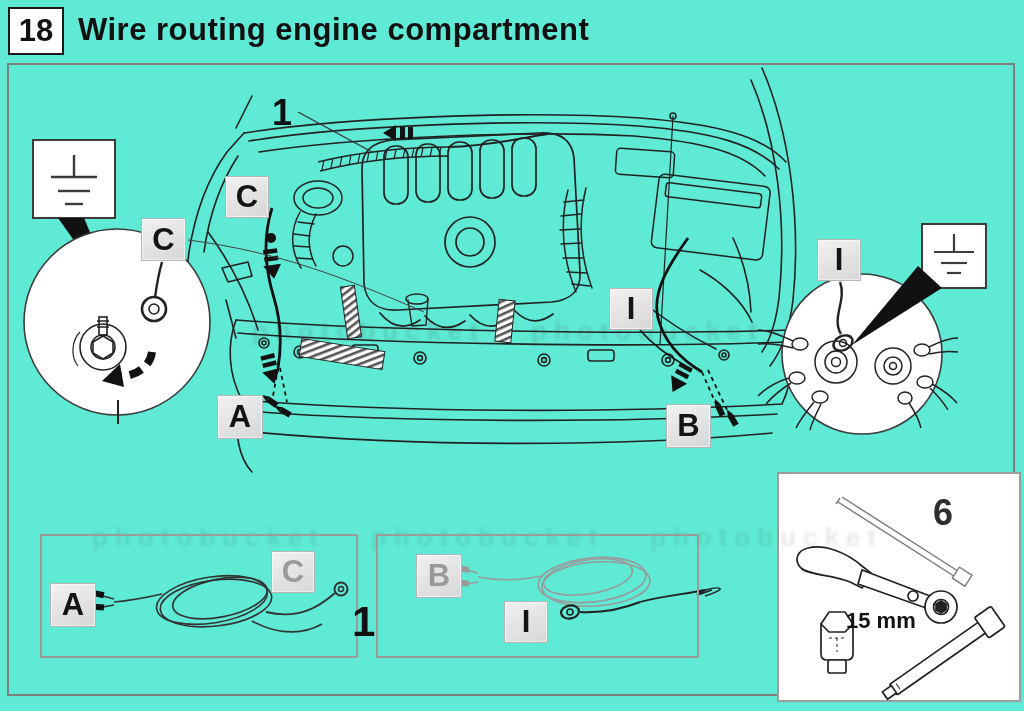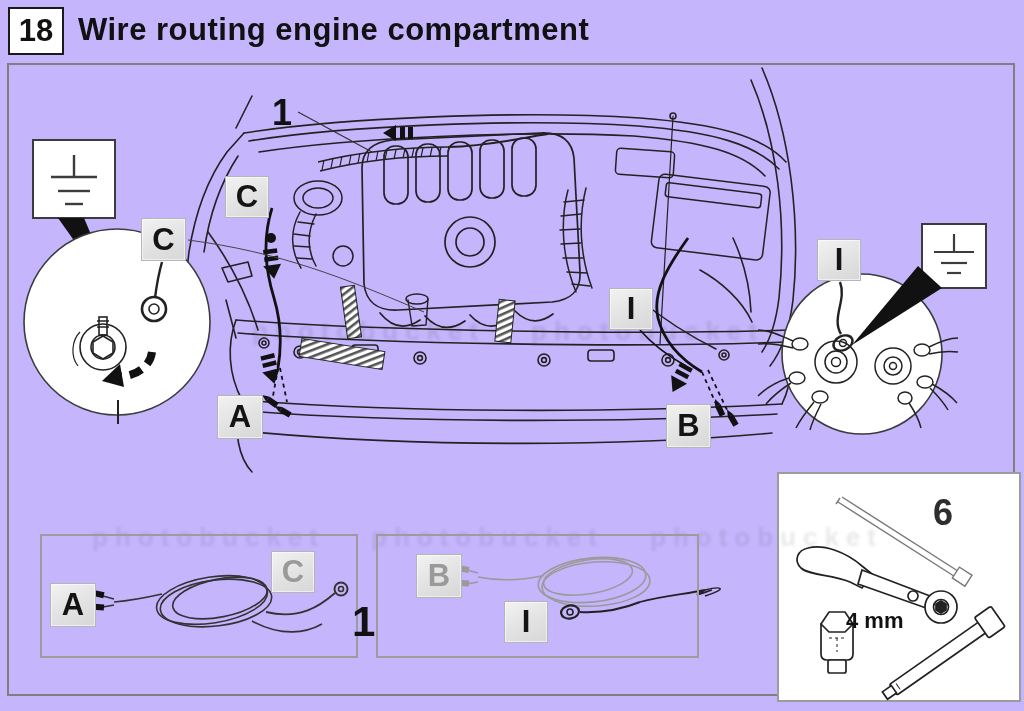--- a/index.html
+++ b/index.html
@@ -1,16 +1,16 @@
 <!DOCTYPE html>
 <html><head>
 <meta charset="utf-8">
 <style>
   html,body{margin:0;padding:0;background:#fff;}
-  .page{position:relative;width:1024px;height:711px;background:#c4b5fd;overflow:hidden;
+  .page{position:relative;width:1024px;height:711px;background:#5eead4;overflow:hidden;
         font-family:"Liberation Sans",sans-serif;color:#111;outline:1px solid #cfcfcf;}
   .content-border{position:absolute;left:7px;top:63px;width:1008px;height:633px;
         border:2px solid #7f7f7f;box-sizing:border-box;}
   .step-box{position:absolute;left:8px;top:7px;width:56px;height:48px;border:2px solid #1a1a1a;
         box-sizing:border-box;display:flex;align-items:center;justify-content:center;
         font-size:31px;font-weight:bold;background:#fff;}
   .page-title{position:absolute;left:78px;top:12px;font-size:31px;font-weight:700;
         letter-spacing:.5px;white-space:nowrap;}
   svg.art{position:absolute;left:0;top:0;width:1024px;height:711px;}
   .marker{position:absolute;width:44px;height:42px;box-sizing:border-box;
@@ -381,15 +381,15 @@
   <div class="kit-box" style="left:376px;top:534px;width:323px;height:124px;"></div>
 
   <div class="marker" style="left:50px;top:583px;width:46px;height:44px;">A</div>
   <div class="marker gray" style="left:271px;top:551px;">C</div>
   <div class="marker gray" style="left:416px;top:554px;width:46px;height:44px;">B</div>
   <div class="marker" style="left:504px;top:601px;">I</div>
 
   <div class="num-callout" style="left:352px;top:598px;font-size:42px;">1</div>
 
   <div class="num-callout" style="left:933px;top:492px;font-size:36px;color:#2e2e2e;">6</div>
-  <div class="num-callout" style="left:846px;top:608px;font-size:22px;">4 mm</div>
+  <div class="num-callout" style="left:846px;top:608px;font-size:22px;">15 mm</div>
 
 </div>
 
 </body></html>

